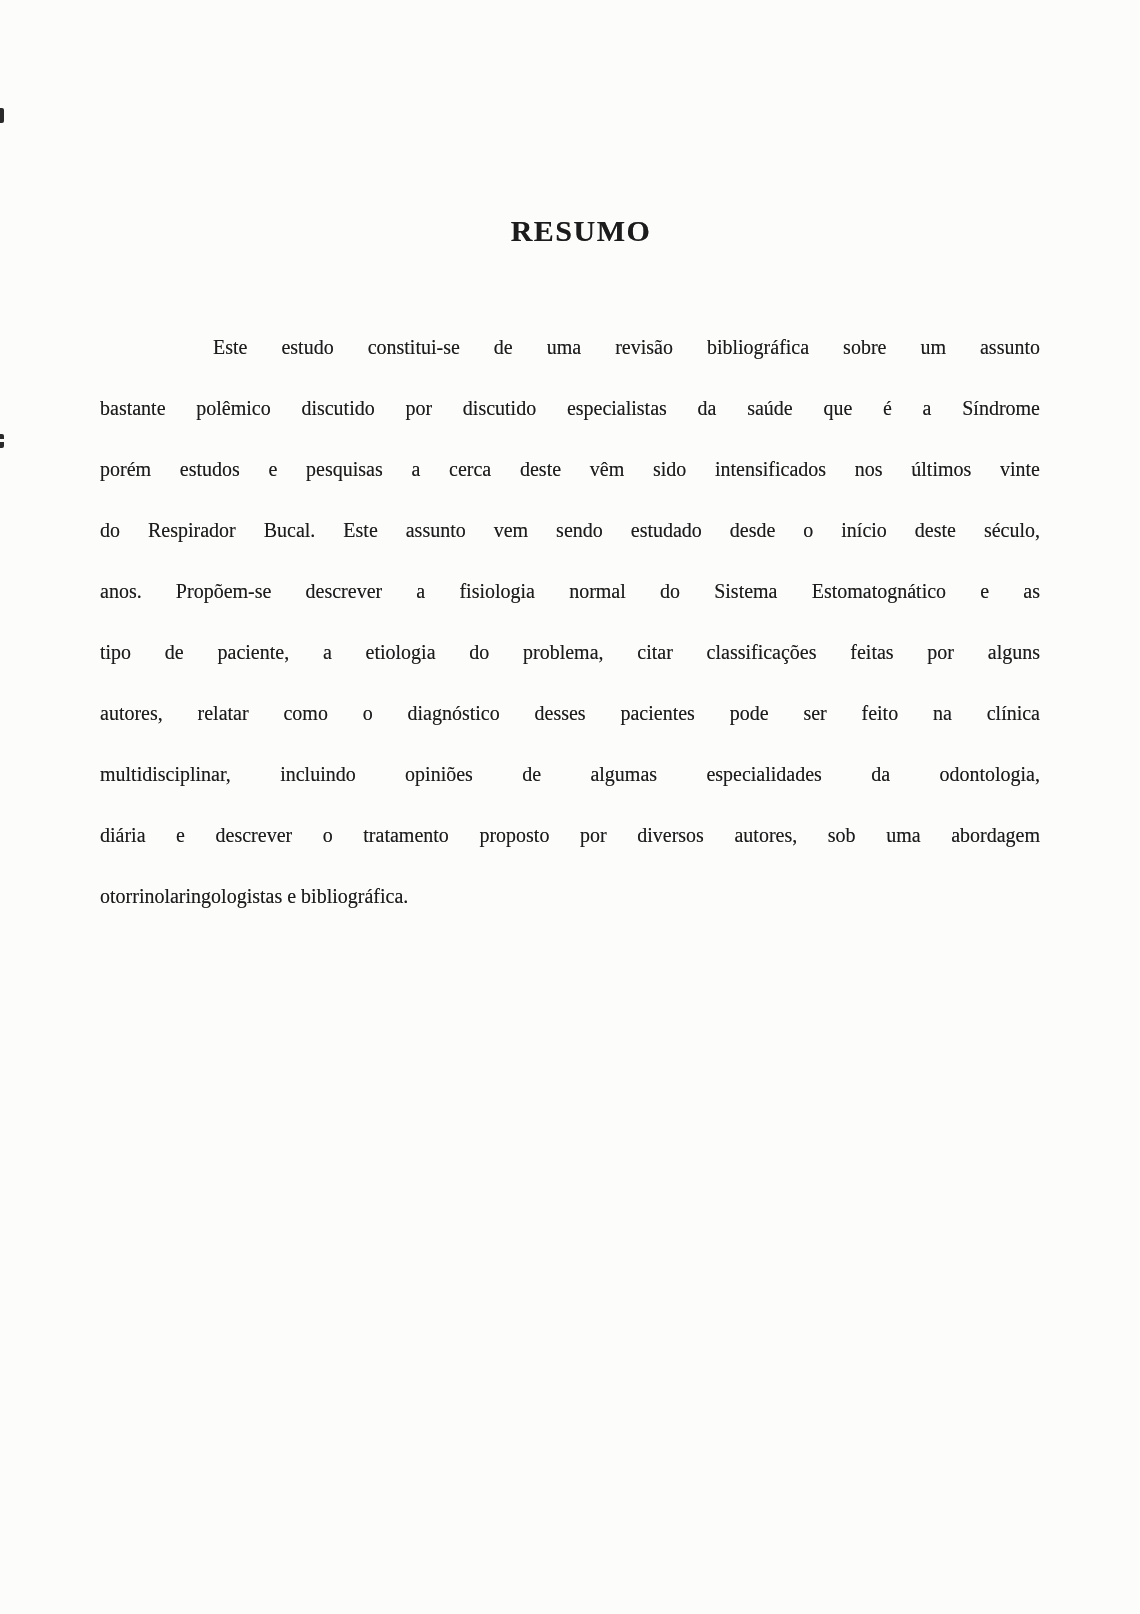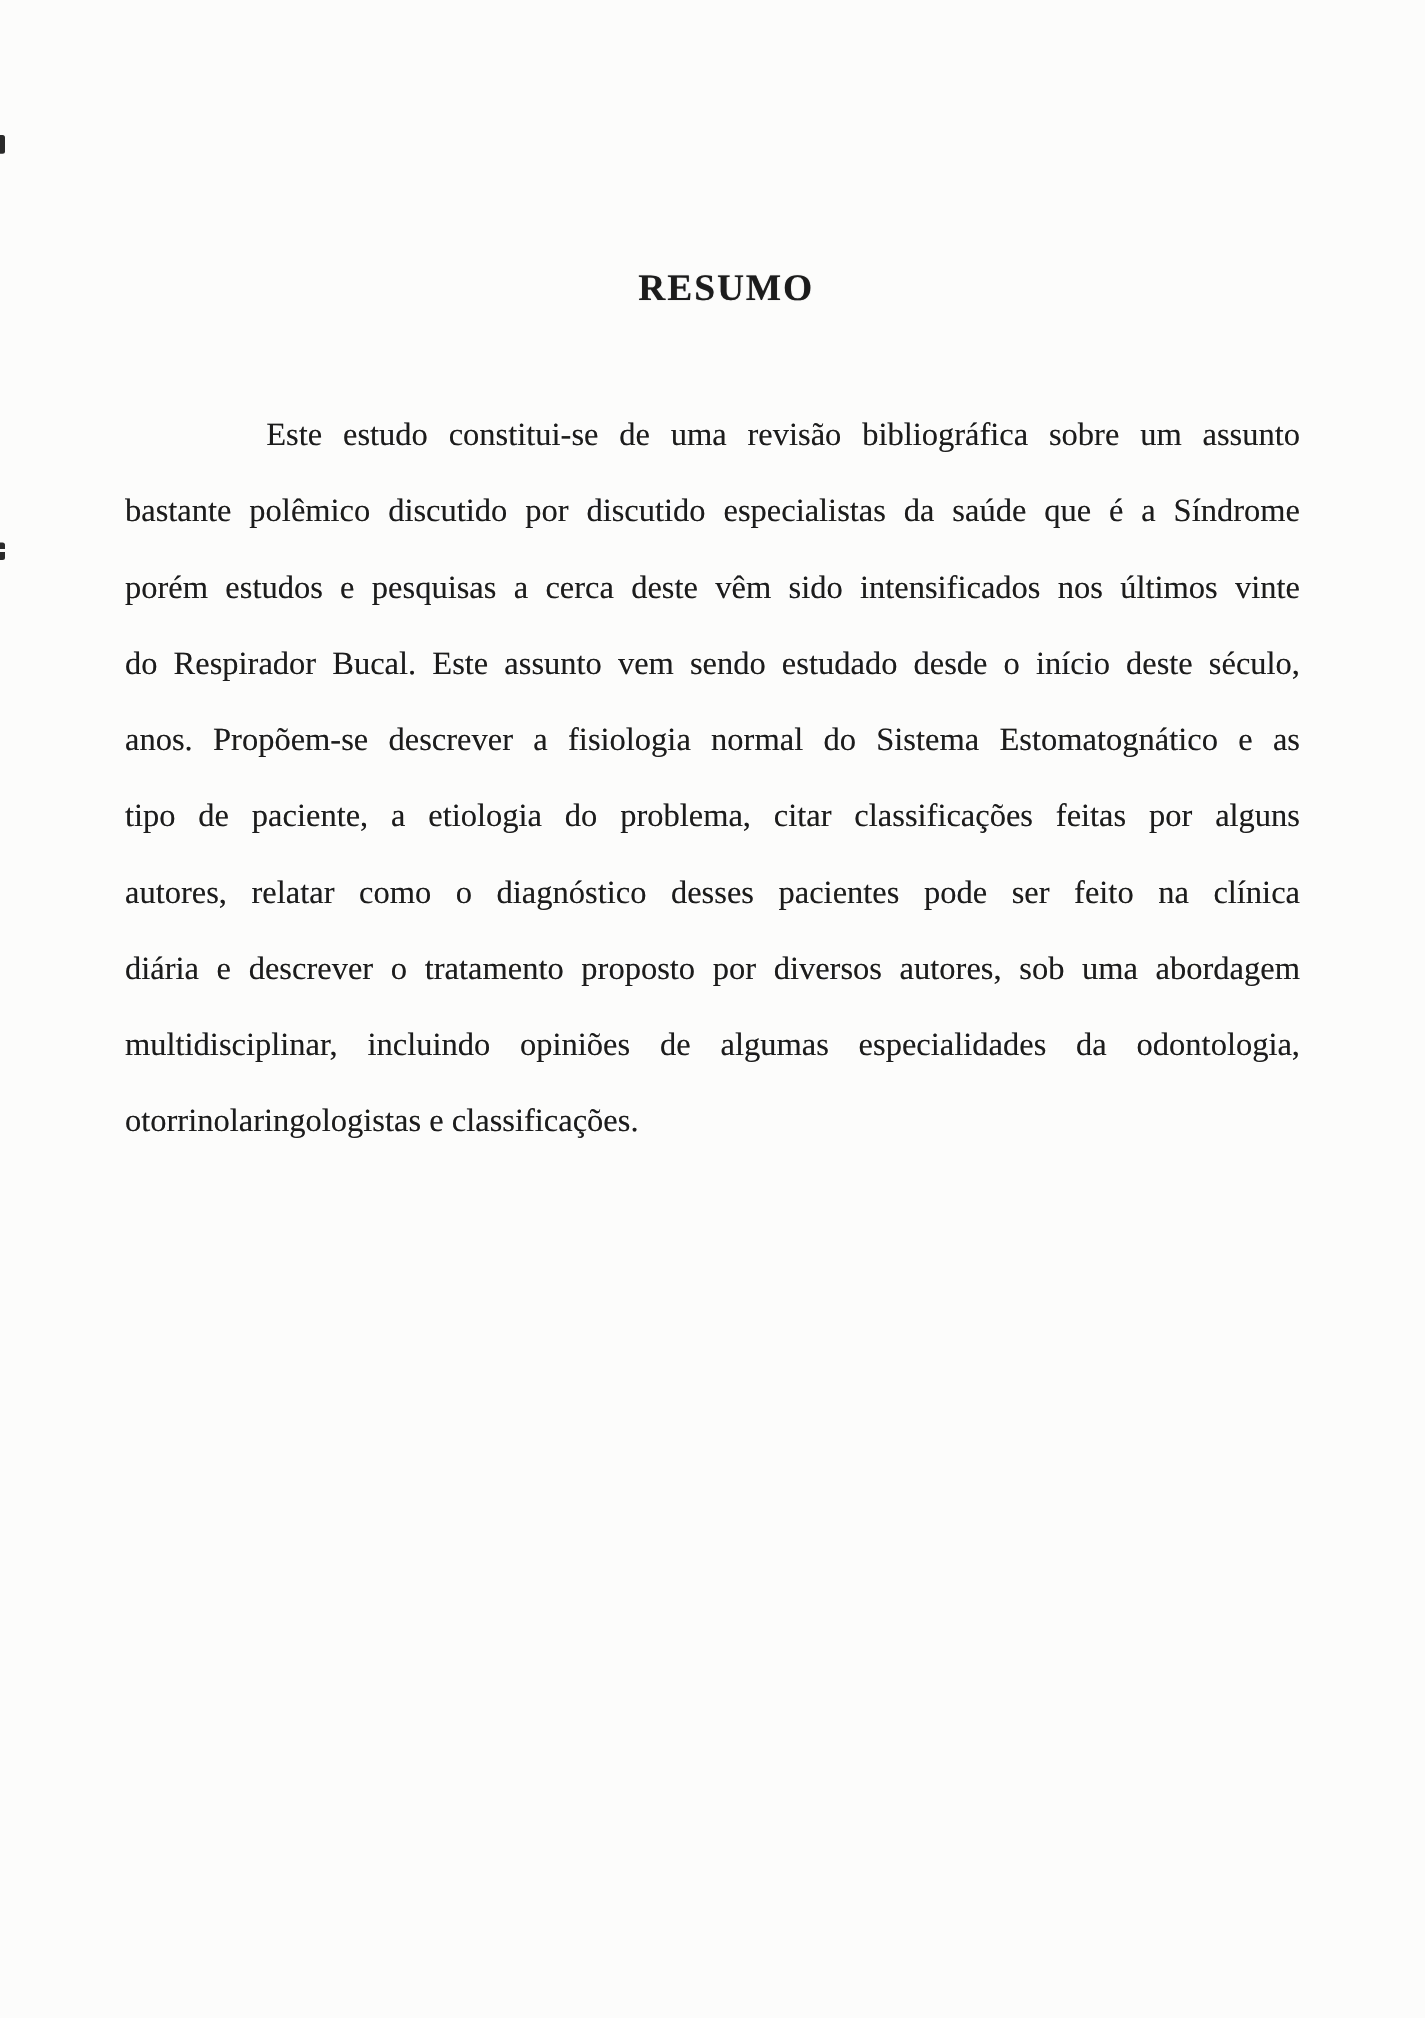--- a/index.html
+++ b/index.html
@@ -35,21 +35,21 @@
     font-size: 30px;
     font-weight: bold;
     letter-spacing: 1.5px;
     text-shadow: 0 0 0.6px rgba(25,25,25,0.6);
   }
   .paragraph {
     position: absolute;
     top: 317px;
     left: 100px;
     width: 940px;
-    font-size: 26px;
+    font-size: 20px;
     line-height: 61px;
     text-shadow: 0 0 0.5px rgba(25,25,25,0.5);
   }
   .line {
     height: 61px;
     text-align: justify;
     text-align-last: justify;
     white-space: nowrap; 
   }
   .line.first { text-indent: 113px; }
@@ -79,18 +79,18 @@
   <h1 class="doc-title">RESUMO</h1>
 
   <div class="paragraph">
     <div class="line first">Este estudo constitui-se de uma revisão bibliográfica sobre um assunto</div>
     <div class="line">bastante polêmico discutido por discutido especialistas da saúde que é a Síndrome</div>
     <div class="line">porém estudos e pesquisas a cerca deste vêm sido intensificados nos últimos vinte</div>
     <div class="line">do Respirador Bucal. Este assunto vem sendo estudado desde o início deste século,</div>
     <div class="line">anos. Propõem-se descrever a fisiologia normal do Sistema Estomatognático e as</div>
     <div class="line">tipo de paciente, a etiologia do problema, citar classificações feitas por alguns</div>
     <div class="line">autores, relatar como o diagnóstico desses pacientes pode ser feito na clínica</div>
+    <div class="line">multidisciplinar, incluindo opiniões de algumas especialidades da odontologia,</div>
     <div class="line">diária e descrever o tratamento proposto por diversos autores, sob uma abordagem</div>
-    <div class="line">multidisciplinar, incluindo opiniões de algumas especialidades da odontologia,</div>
-    <div class="line last">otorrinolaringologistas e classificações.</div>
+    <div class="line last">otorrinolaringologistas e bibliográfica.</div>
   </div>
 
 </div>
 
 </body></html>

